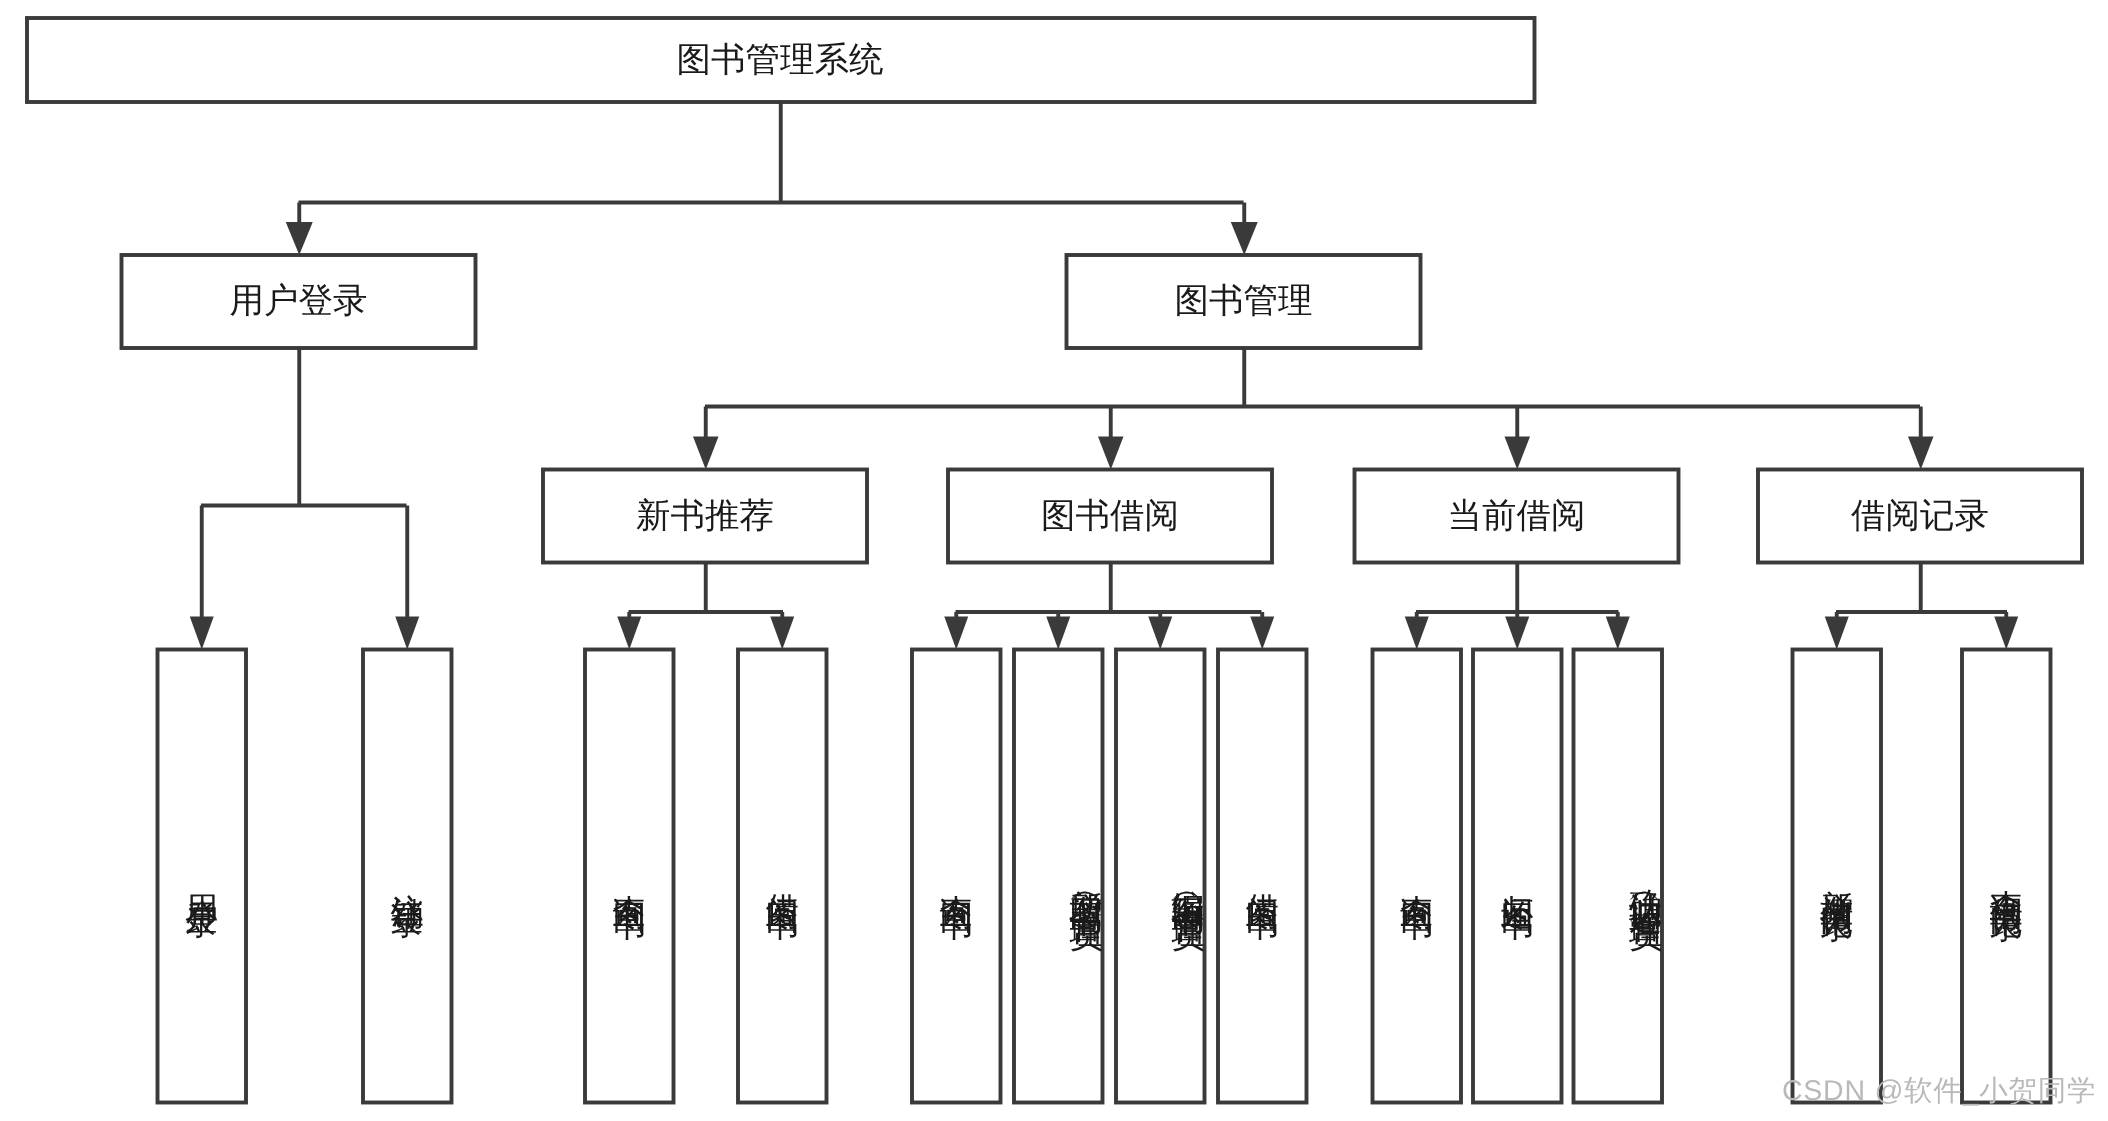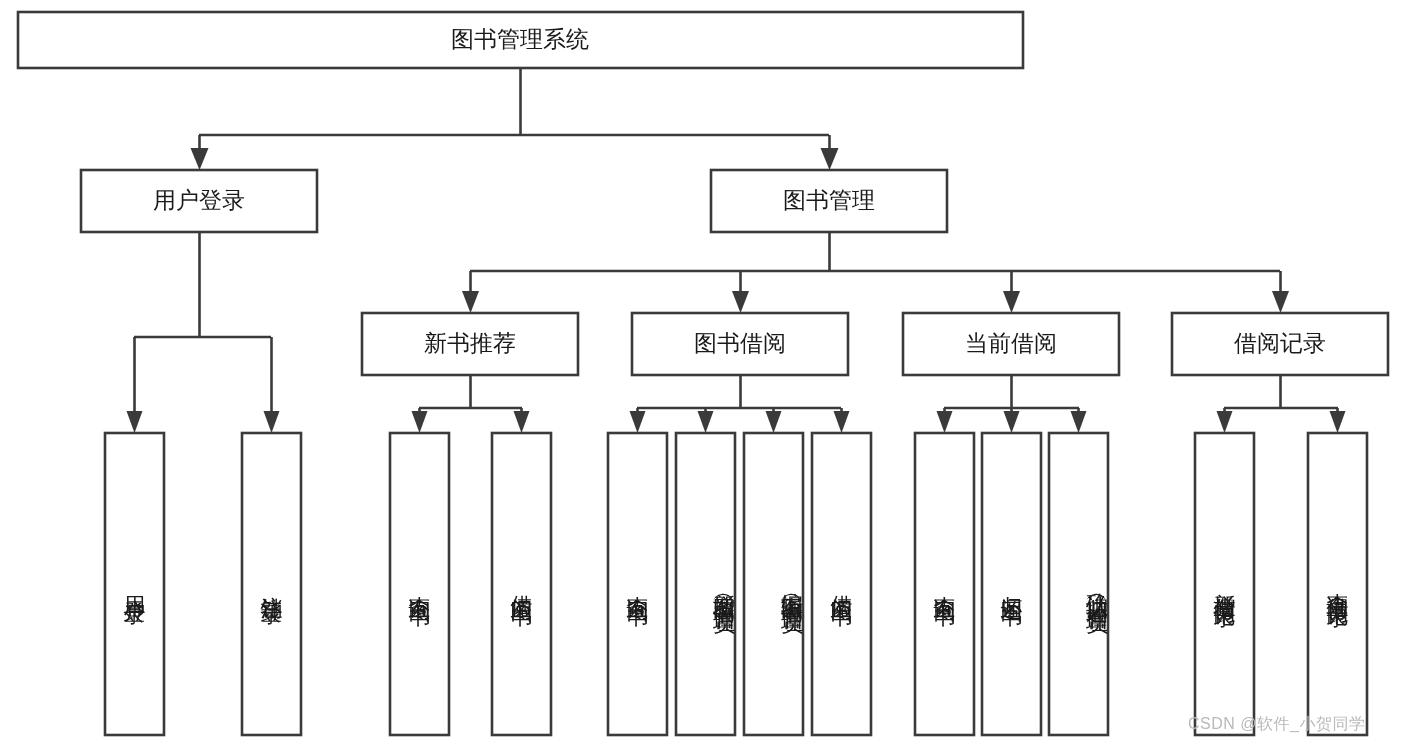--- a/index.html
+++ b/index.html
@@ -64,21 +64,21 @@
     pointer-events: none;
   }
   .leaf-label.center-v {
     align-items: center;
   }
   .watermark {
     position: absolute;
     left: 1188px;
     top: 714px;
     font-family: "Liberation Sans", "DejaVu Sans", sans-serif;
-    font-size: 16px;
+    font-size: 19px;
     color: #b9b9b9;
     white-space: nowrap;
     letter-spacing: 0.5px;
   }
 </style>
 </head>
 <body>
 
 <div id="diagram-root">
 

